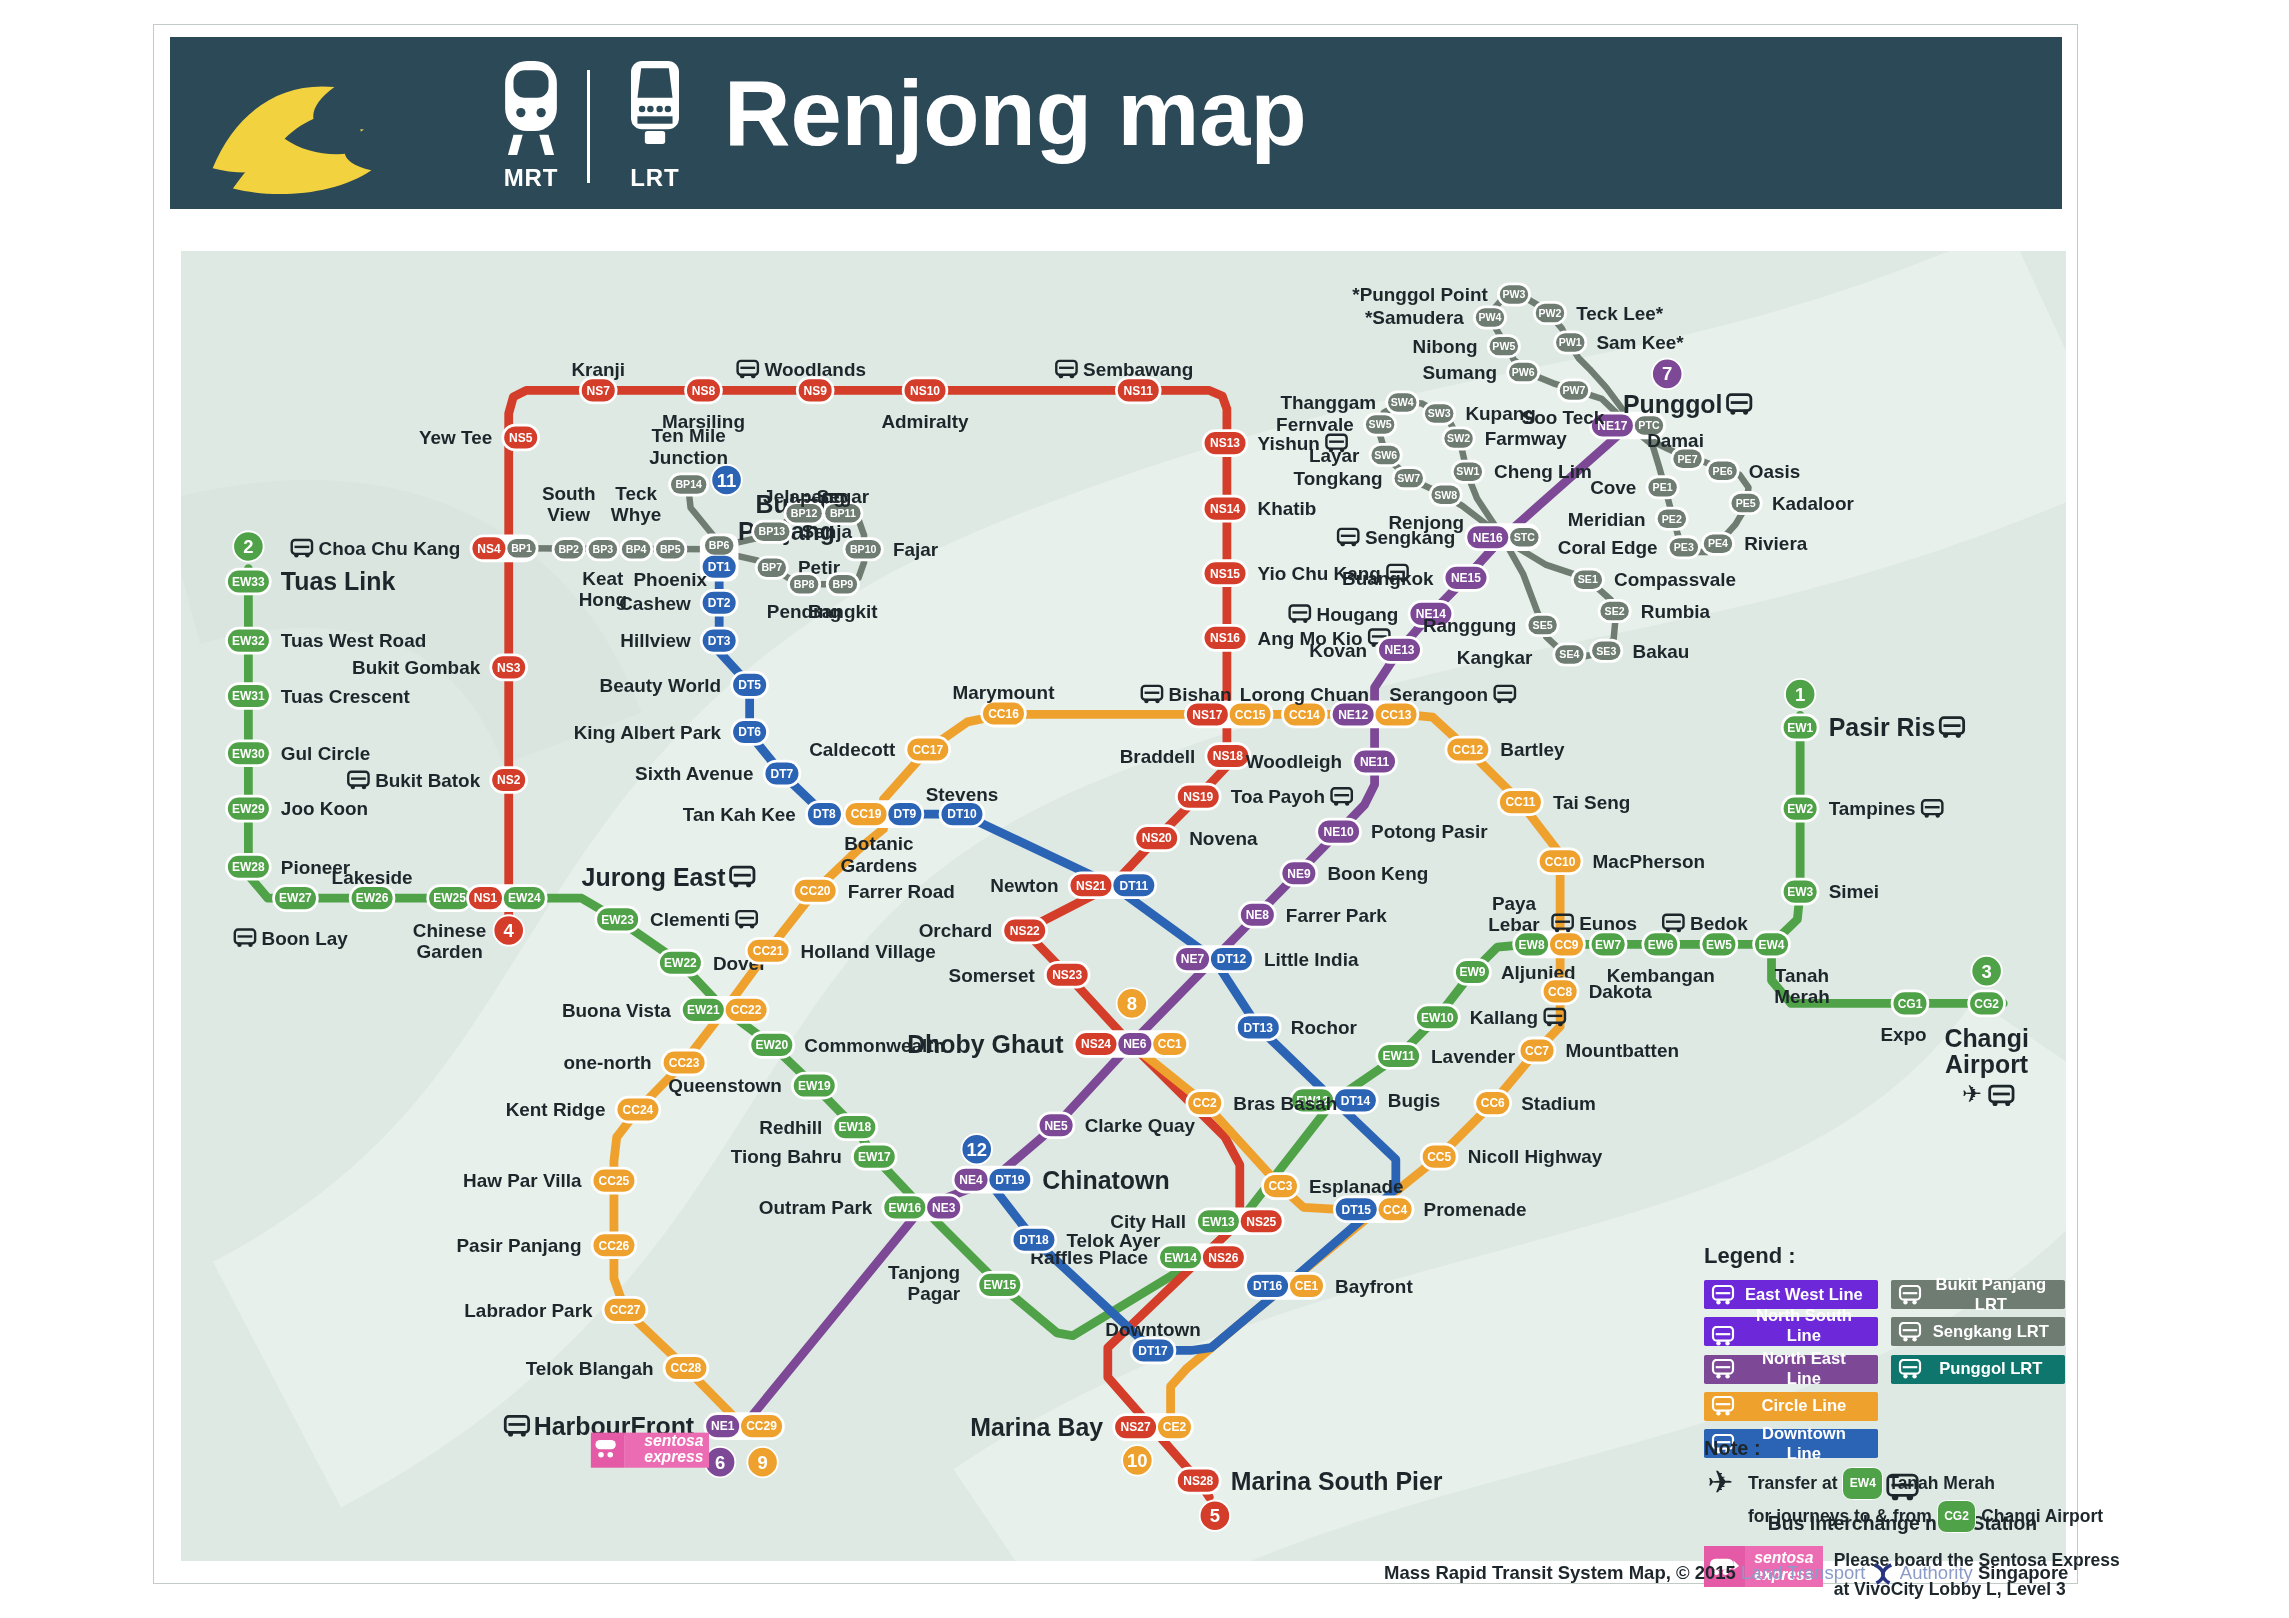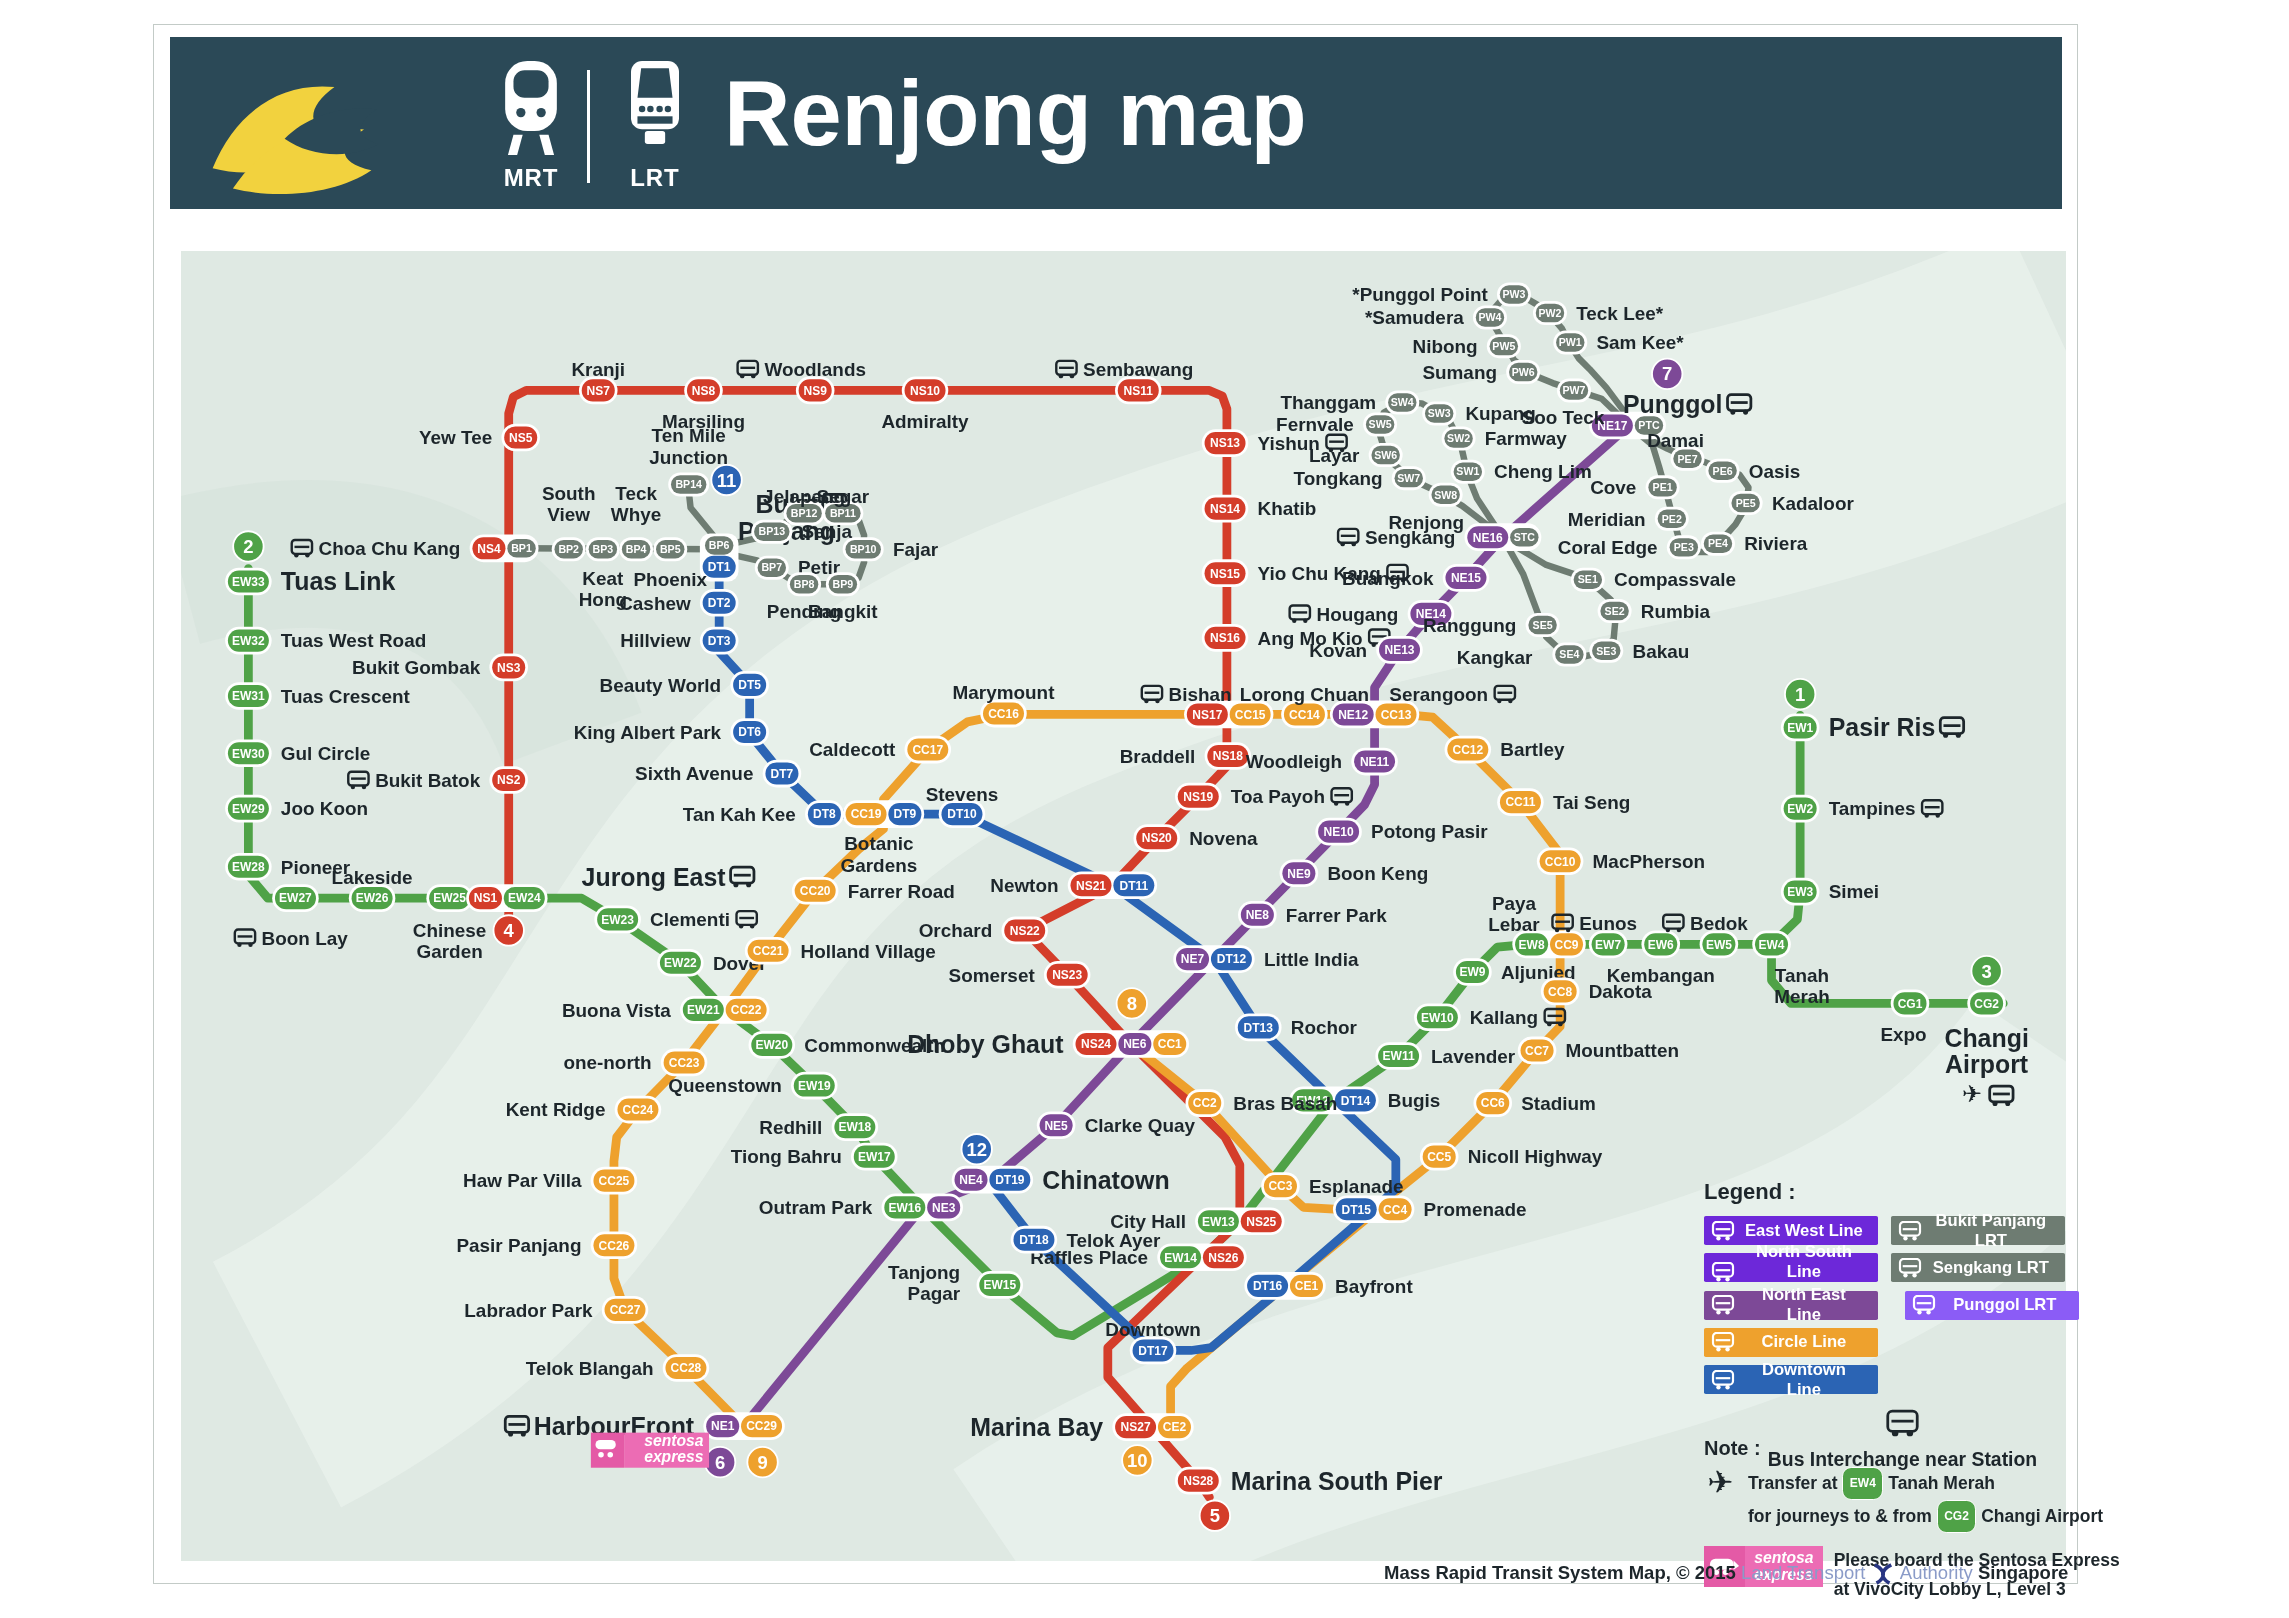--- a/index.html
+++ b/index.html
@@ -7,21 +7,21 @@
         font-family:"Liberation Sans","DejaVu Sans",sans-serif;}
   .frame{position:absolute;left:153px;top:24px;width:1923px;height:1558px;border:1.8px solid #c3cbc7;}
   .hdr{position:absolute;left:170px;top:37px;width:1892px;height:172px;background:#2b4957;}
   .hdr-logo{position:absolute;left:26px;top:13px;}
   .hdr-ic{position:absolute;top:20px;text-align:center;color:#fff;}
   .hdr-ic .lbl{font-weight:bold;font-size:24px;letter-spacing:0.9px;margin-top:1.8px;color:#fff;}
   .hdr-div{position:absolute;left:417px;top:33px;width:2.8px;height:113px;background:#fff;}
   .hdr-title{position:absolute;left:554px;top:24px;color:#fff;font-size:92px;font-weight:bold;letter-spacing:0px;}
   .panel{position:absolute;left:181px;top:251px;width:1885px;height:1310px;background:#dfe9e3;}
   #mapsvg{position:absolute;left:0;top:0;}
-  .legend{position:absolute;left:1523px;top:928px;width:397px;color:#1d262b;}
+  .legend{position:absolute;left:1523px;top:992px;width:397px;color:#1d262b;}
   .lg-title{font-size:22px;font-weight:bold;margin-bottom:11px;}
   .lg-grid{display:flex;gap:13px;}
   .lg-col{display:flex;flex-direction:column;gap:8.3px;}
   .lg-chip{display:flex;align-items:center;width:174px;height:29px;border-radius:1.8px;color:#fff;
            font-size:16.6px;font-weight:bold;}
   .lg-chip svg{margin:0 7.4px 0 7.4px;flex:0 0 auto;}
   .lg-chip .t{flex:1;text-align:center;margin-right:13px;}
   .lg-bus{display:flex;align-items:center;margin-top:14.8px;font-size:19.4px;font-weight:bold;gap:11px;flex-direction:column;}
   .note{position:absolute;left:1523px;top:1186px;width:443px;color:#1d262b;}
   .nt-title{font-size:20px;font-weight:bold;margin-bottom:7.4px;}
@@ -1281,21 +1281,21 @@
             </div>
             <div class="lg-chip" style="background: rgb(110, 124, 114);">
               <svg width="24" height="20" viewBox="0 0 26 22">
                 <rect x="2" y="1" width="22" height="15" rx="4" fill="none" stroke="#fff" stroke-width="2.4"></rect>
                 <line x1="5" y1="9" x2="21" y2="9" stroke="#fff" stroke-width="2.4"></line>
                 <circle cx="8" cy="19" r="2.4" fill="#fff"></circle>
                 <circle cx="18" cy="19" r="2.4" fill="#fff"></circle>
               </svg>
               <span class="t">Sengkang LRT</span>
             </div>
-            <div class="lg-chip" style="background: #8b5cf6; margin-left: 14px;">
+            <div class="lg-chip" style="background: #0f766e;">
               <svg width="24" height="20" viewBox="0 0 26 22">
                 <rect x="2" y="1" width="22" height="15" rx="4" fill="none" stroke="#fff" stroke-width="2.4"></rect>
                 <line x1="5" y1="9" x2="21" y2="9" stroke="#fff" stroke-width="2.4"></line>
                 <circle cx="8" cy="19" r="2.4" fill="#fff"></circle>
                 <circle cx="18" cy="19" r="2.4" fill="#fff"></circle>
               </svg>
               <span class="t">Punggol LRT</span>
             </div>
           </div>
       </div>

